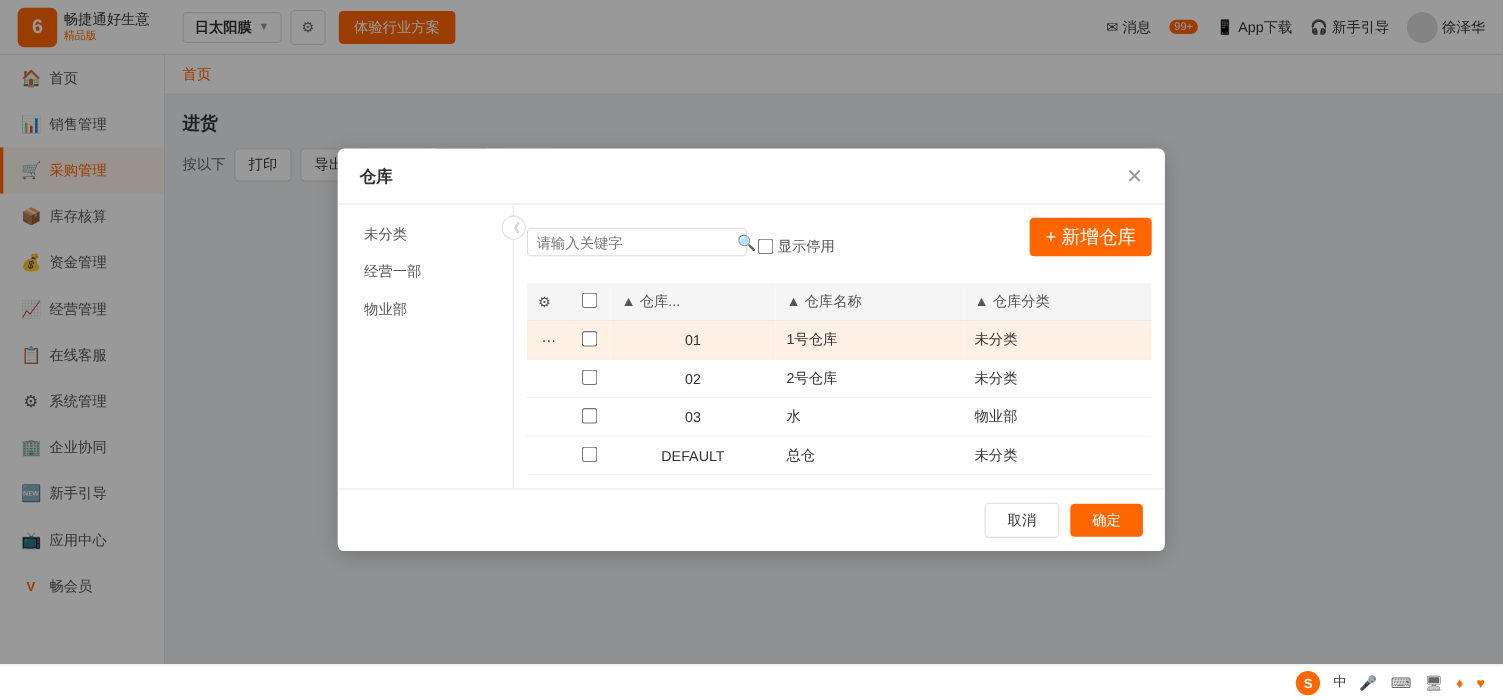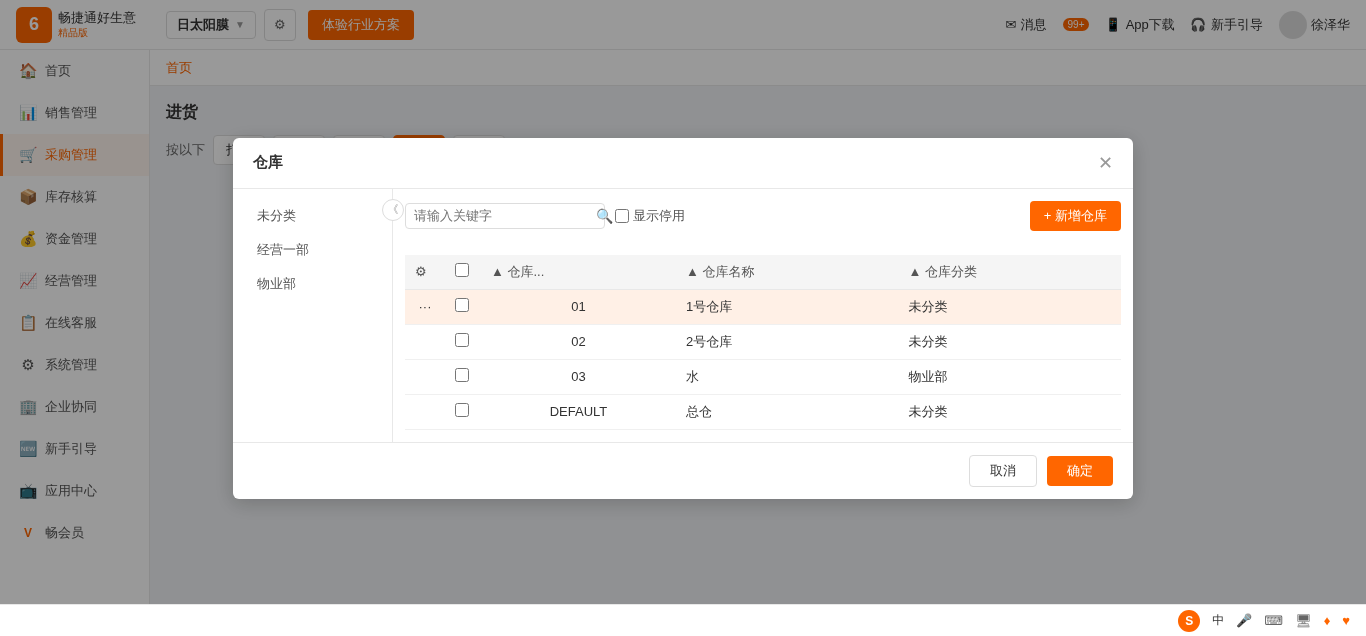--- a/index.html
+++ b/index.html
@@ -112,21 +112,21 @@
     .overlay {
       position: fixed; top: 0; left: 0; right: 0; bottom: 0;
       background: rgba(0,0,0,0.4); z-index: 100;
       display: flex; align-items: center; justify-content: center;
     }
 
     
     .dialog {
       background: white;
       border-radius: 6px;
-      width: 900px;
+      width: 752px;
       max-height: 560px;
       box-shadow: 0 4px 20px rgba(0,0,0,0.2);
       display: flex; flex-direction: column;
     }
     .dialog-header {
       padding: 14px 20px;
       border-bottom: 1px solid #e8e8e8;
       display: flex; align-items: center; justify-content: space-between;
     }
     .dialog-title { font-size: 15px; font-weight: bold; color: #333; }
@@ -151,34 +151,34 @@
       width: 22px; height: 22px; background: #fff; border: 1px solid #ddd;
       border-radius: 50%; display: flex; align-items: center; justify-content: center;
       cursor: pointer; z-index: 10; font-size: 11px; color: #999;
     }
     .cat-item {
       padding: 8px 14px 8px 24px; cursor: pointer; color: #555; font-size: 13px;
     }
 
     
     .table-area { flex: 1; display: flex; flex-direction: column; padding: 12px; }
-    .table-toolbar { display: flex; align-items: center; gap: 10px; margin-bottom: 24px; }
+    .table-toolbar { display: flex; align-items: flex-end; gap: 10px; margin-bottom: 24px; }
     .search-box {
       display: flex; align-items: center;
       border: 1px solid #ddd; border-radius: 4px;
       padding: 4px 8px; width: 200px; gap: 6px;
     }
     .search-box input { border: none; outline: none; font-size: 13px; flex: 1; }
     .search-icon { color: #999; font-size: 14px; }
     .show-disabled { display: flex; align-items: center; gap: 4px; color: #555; font-size: 13px; }
     .new-btn {
       margin-left: auto;
       background: #f60; color: white; border: none;
       padding: 6px 14px; border-radius: 4px; cursor: pointer;
-      font-size: 13px; display: flex; align-items: center; gap: 4px;
+      font-size: 17px; display: flex; align-items: center; gap: 4px;
     }
 
     
     .data-table { width: 100%; border-collapse: collapse; font-size: 13px; }
     .data-table th {
       background: #f5f5f5; padding: 8px 10px;
       border-bottom: 1px solid #e8e8e8; text-align: left;
       color: #555; font-weight: normal;
     }
     .data-table td { padding: 8px 10px; border-bottom: 1px solid #f0f0f0; color: #333; }

